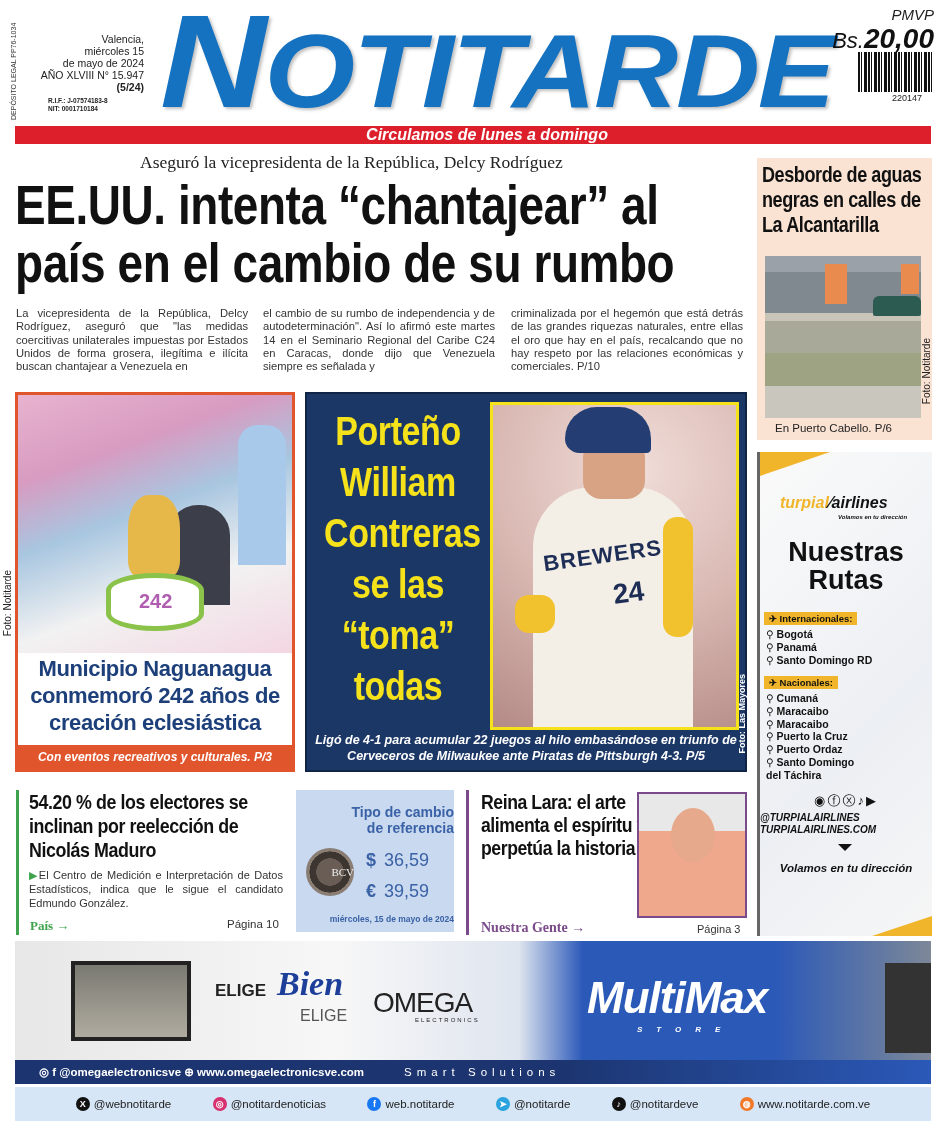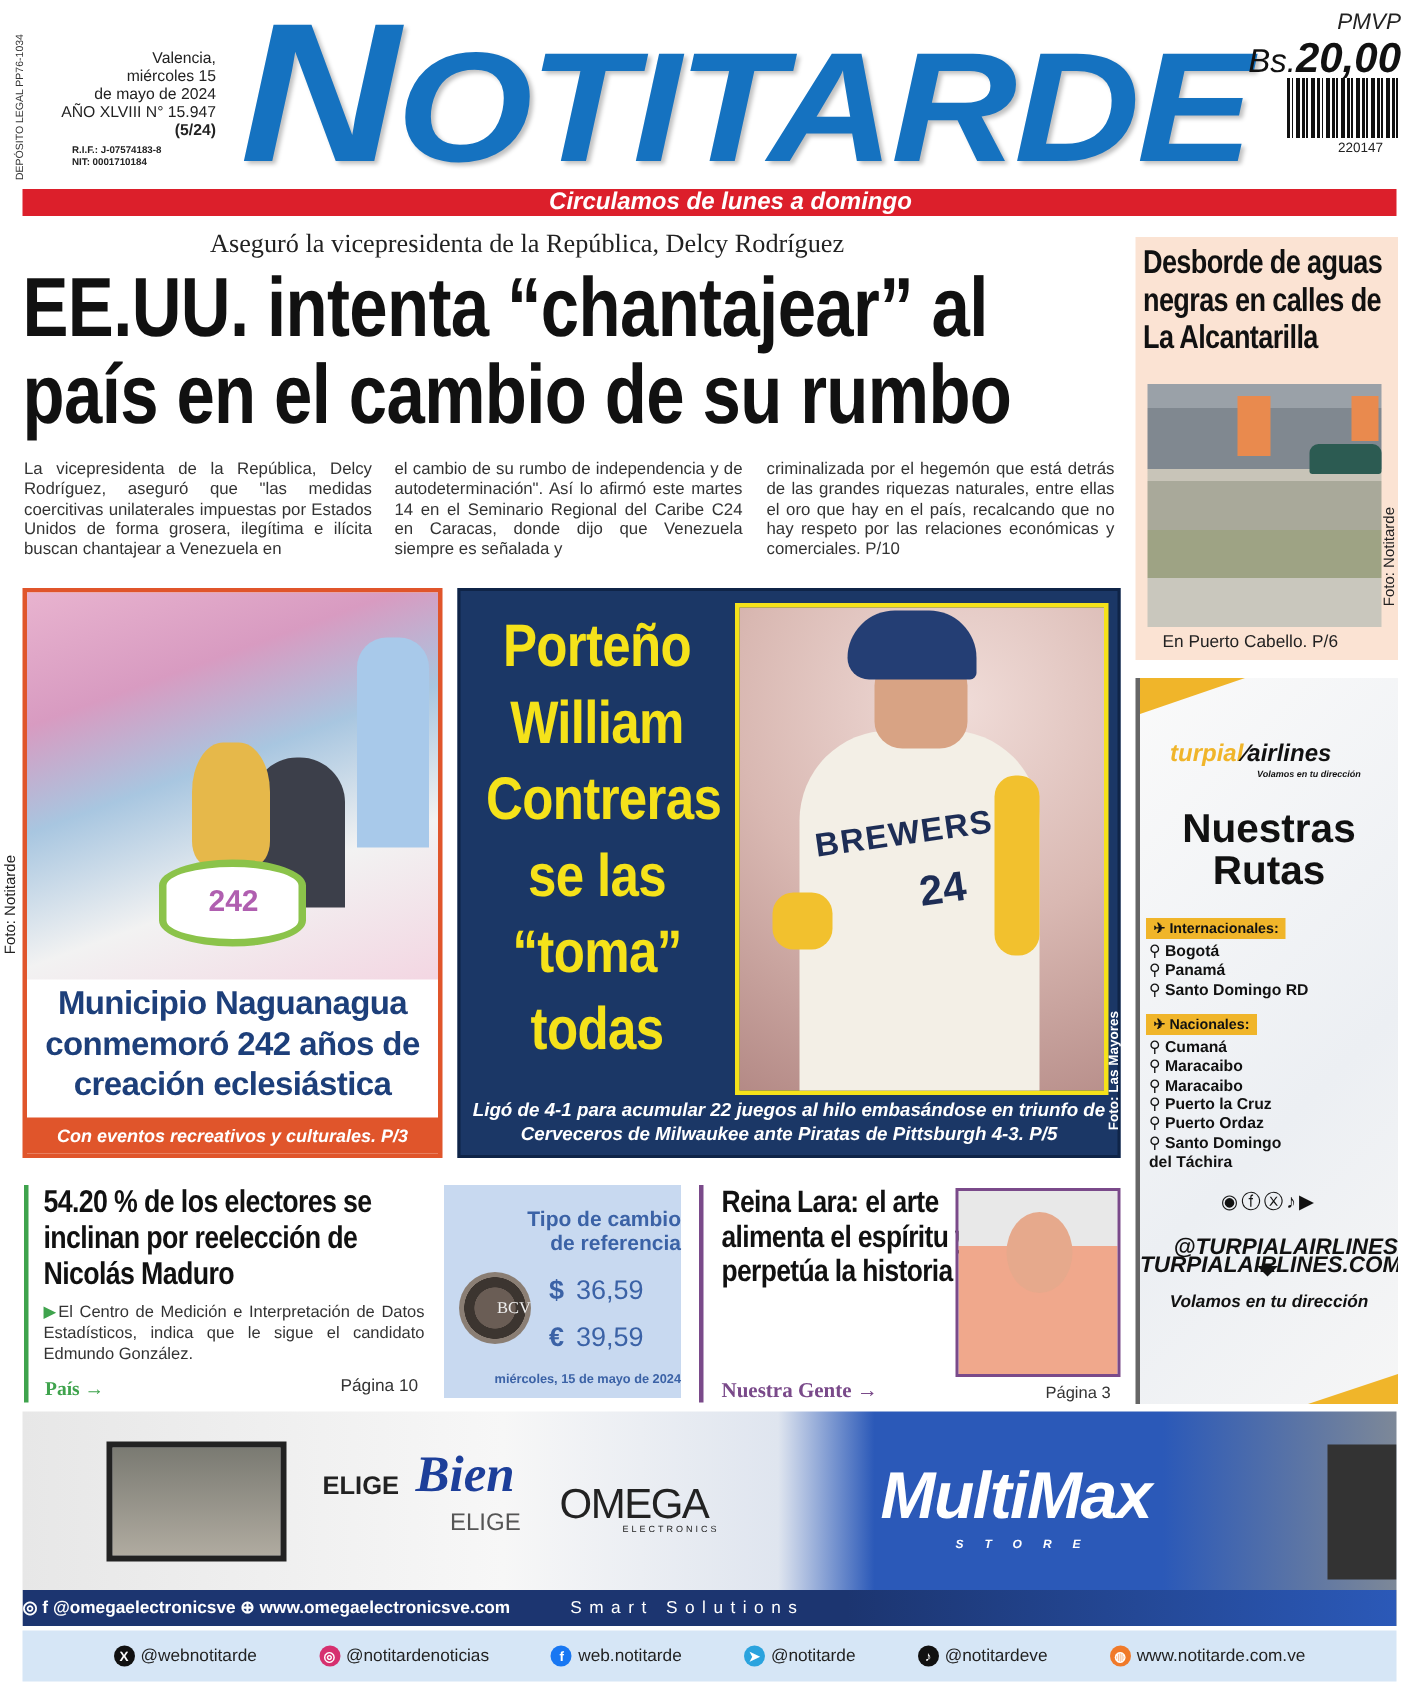--- a/index.html
+++ b/index.html
@@ -63,21 +63,21 @@
 .turp .corner{position:absolute;left:0;top:0;width:0;height:0;border-top:24px solid #f0b52a;border-right:70px solid transparent}
 .turp .corner2{position:absolute;right:0;bottom:0;width:0;height:0;border-bottom:20px solid #f0b52a;border-left:60px solid transparent}
 .turp .brand{position:absolute;left:20px;top:42px;font-weight:bold;font-style:italic;font-size:16px;color:#111}
 .turp .brand span{color:#f0b52a}
 .turp .slog{position:absolute;left:78px;top:62px;font-size:6px;font-weight:bold;font-style:italic;color:#111}
 .turp .nt{position:absolute;left:0;top:86px;width:172px;text-align:center;font-weight:bold;font-size:27px;line-height:28px;color:#111}
 .turp .sec{position:absolute;left:4px;background:#f0b52a;font-size:9.5px;font-weight:bold;padding:1px 5px;color:#111}
 .turp ul{position:absolute;left:6px;list-style:none;font-size:10.5px;font-weight:bold;line-height:12.8px;color:#111}
 .turp ul li::before{content:"⚲ ";font-weight:normal}
 .turp .social{position:absolute;left:0;top:340px;width:172px;text-align:center;font-size:13px;letter-spacing:2px}
-.turp .handle{position:absolute;left:0;top:374px;width:172px;text-align:right;font-weight:bold;font-style:italic;font-size:15px;line-height:12px;color:#111}
+.turp .handle{position:absolute;left:0;top:360px;width:172px;text-align:left;font-weight:bold;font-style:italic;font-size:10px;line-height:12px;color:#111}
 .turp .arrow{position:absolute;left:78px;top:392px;width:0;height:0;border-left:7px solid transparent;border-right:7px solid transparent;border-top:7px solid #111}
 .turp .vol{position:absolute;left:0;top:410px;width:172px;text-align:center;font-weight:bold;font-style:italic;font-size:11.5px;color:#111}
 
 .elec{left:16px;top:790px;width:266px;height:145px;border-left:3px solid #3fa34d;padding-left:10px}
 .elec h3{font-size:21px;line-height:24px;color:#111;transform:scaleX(.85);transform-origin:left;width:300px;margin-top:0}
 .elec p{font-size:11px;line-height:14px;color:#333;text-align:justify;margin-top:6px;width:254px}
 .elec p .tri{color:#3fa34d}
 .elec .sect{position:absolute;left:11px;top:128px;font-family:"Liberation Serif",serif;font-weight:bold;font-size:13px;color:#3fa34d}
 .elec .pag{position:absolute;left:208px;top:128px;font-size:11.5px;color:#333}
 .cambio{left:296px;top:790px;width:158px;height:142px;background:#c8d9f0;text-align:right;color:#3b62a6}
@@ -95,21 +95,21 @@
 
 .ad{left:15px;top:941px;width:916px;height:143px;background:linear-gradient(90deg,#e7e7e7 0%,#f7f7f7 35%,#dfe5ef 55%,#2b59b8 62%,#2b59b8 83%,#7d8898 100%);overflow:hidden}
 .ad .tv{position:absolute;left:56px;top:20px;width:120px;height:80px;background:linear-gradient(180deg,#7a7a72,#b0aba0);border:4px solid #222}
 .ad .elige{position:absolute;left:200px;top:40px;font-weight:bold;font-size:17px;color:#222}
 .ad .bien{position:absolute;left:262px;top:24px;font-family:"Liberation Serif",serif;font-style:italic;font-weight:bold;font-size:34px;color:#1d3f9a}
 .ad .elige2{position:absolute;left:285px;top:66px;font-size:16px;color:#555}
 .ad .omega{position:absolute;left:358px;top:46px;font-size:28px;color:#222;letter-spacing:-1px}
 .ad .omsub{position:absolute;left:400px;top:76px;font-size:6px;letter-spacing:2px;color:#222}
 .ad .mm{position:absolute;left:572px;top:32px;font-weight:bold;font-style:italic;font-size:44px;color:#fff;letter-spacing:-1px}
 .ad .store{position:absolute;left:622px;top:84px;font-size:8px;letter-spacing:14px;font-weight:bold;font-style:italic;color:#fff}
-.ad .strip{position:absolute;left:0;bottom:0;width:916px;height:24px;background:linear-gradient(90deg,#1c3570 0%,#1c3570 60%,#2b59b8 100%);color:#fff;font-size:11.5px;line-height:24px;padding-left:0;font-weight:bold}
+.ad .strip{position:absolute;left:0;bottom:0;width:916px;height:24px;background:linear-gradient(90deg,#1c3570 0%,#1c3570 60%,#2b59b8 100%);color:#fff;font-size:11.5px;line-height:24px;padding-left:24px;font-weight:bold}
 .ad .strip .smart{margin-left:40px;letter-spacing:5px;font-weight:normal}
 .ad .tv2{position:absolute;left:870px;top:22px;width:46px;height:90px;background:#333}
 
 .foot{left:15px;top:1087px;width:916px;height:34px;background:#d6e6f6;display:flex;justify-content:space-around;align-items:center;padding:0 40px}
 .foot .s{display:flex;align-items:center;gap:4px;font-size:11.5px;color:#222}
 .foot .ic{width:14px;height:14px;border-radius:50%;display:inline-block;color:#fff;font-size:9px;line-height:14px;text-align:center;font-weight:bold}
 </style>
 </head>
 <body>
 

